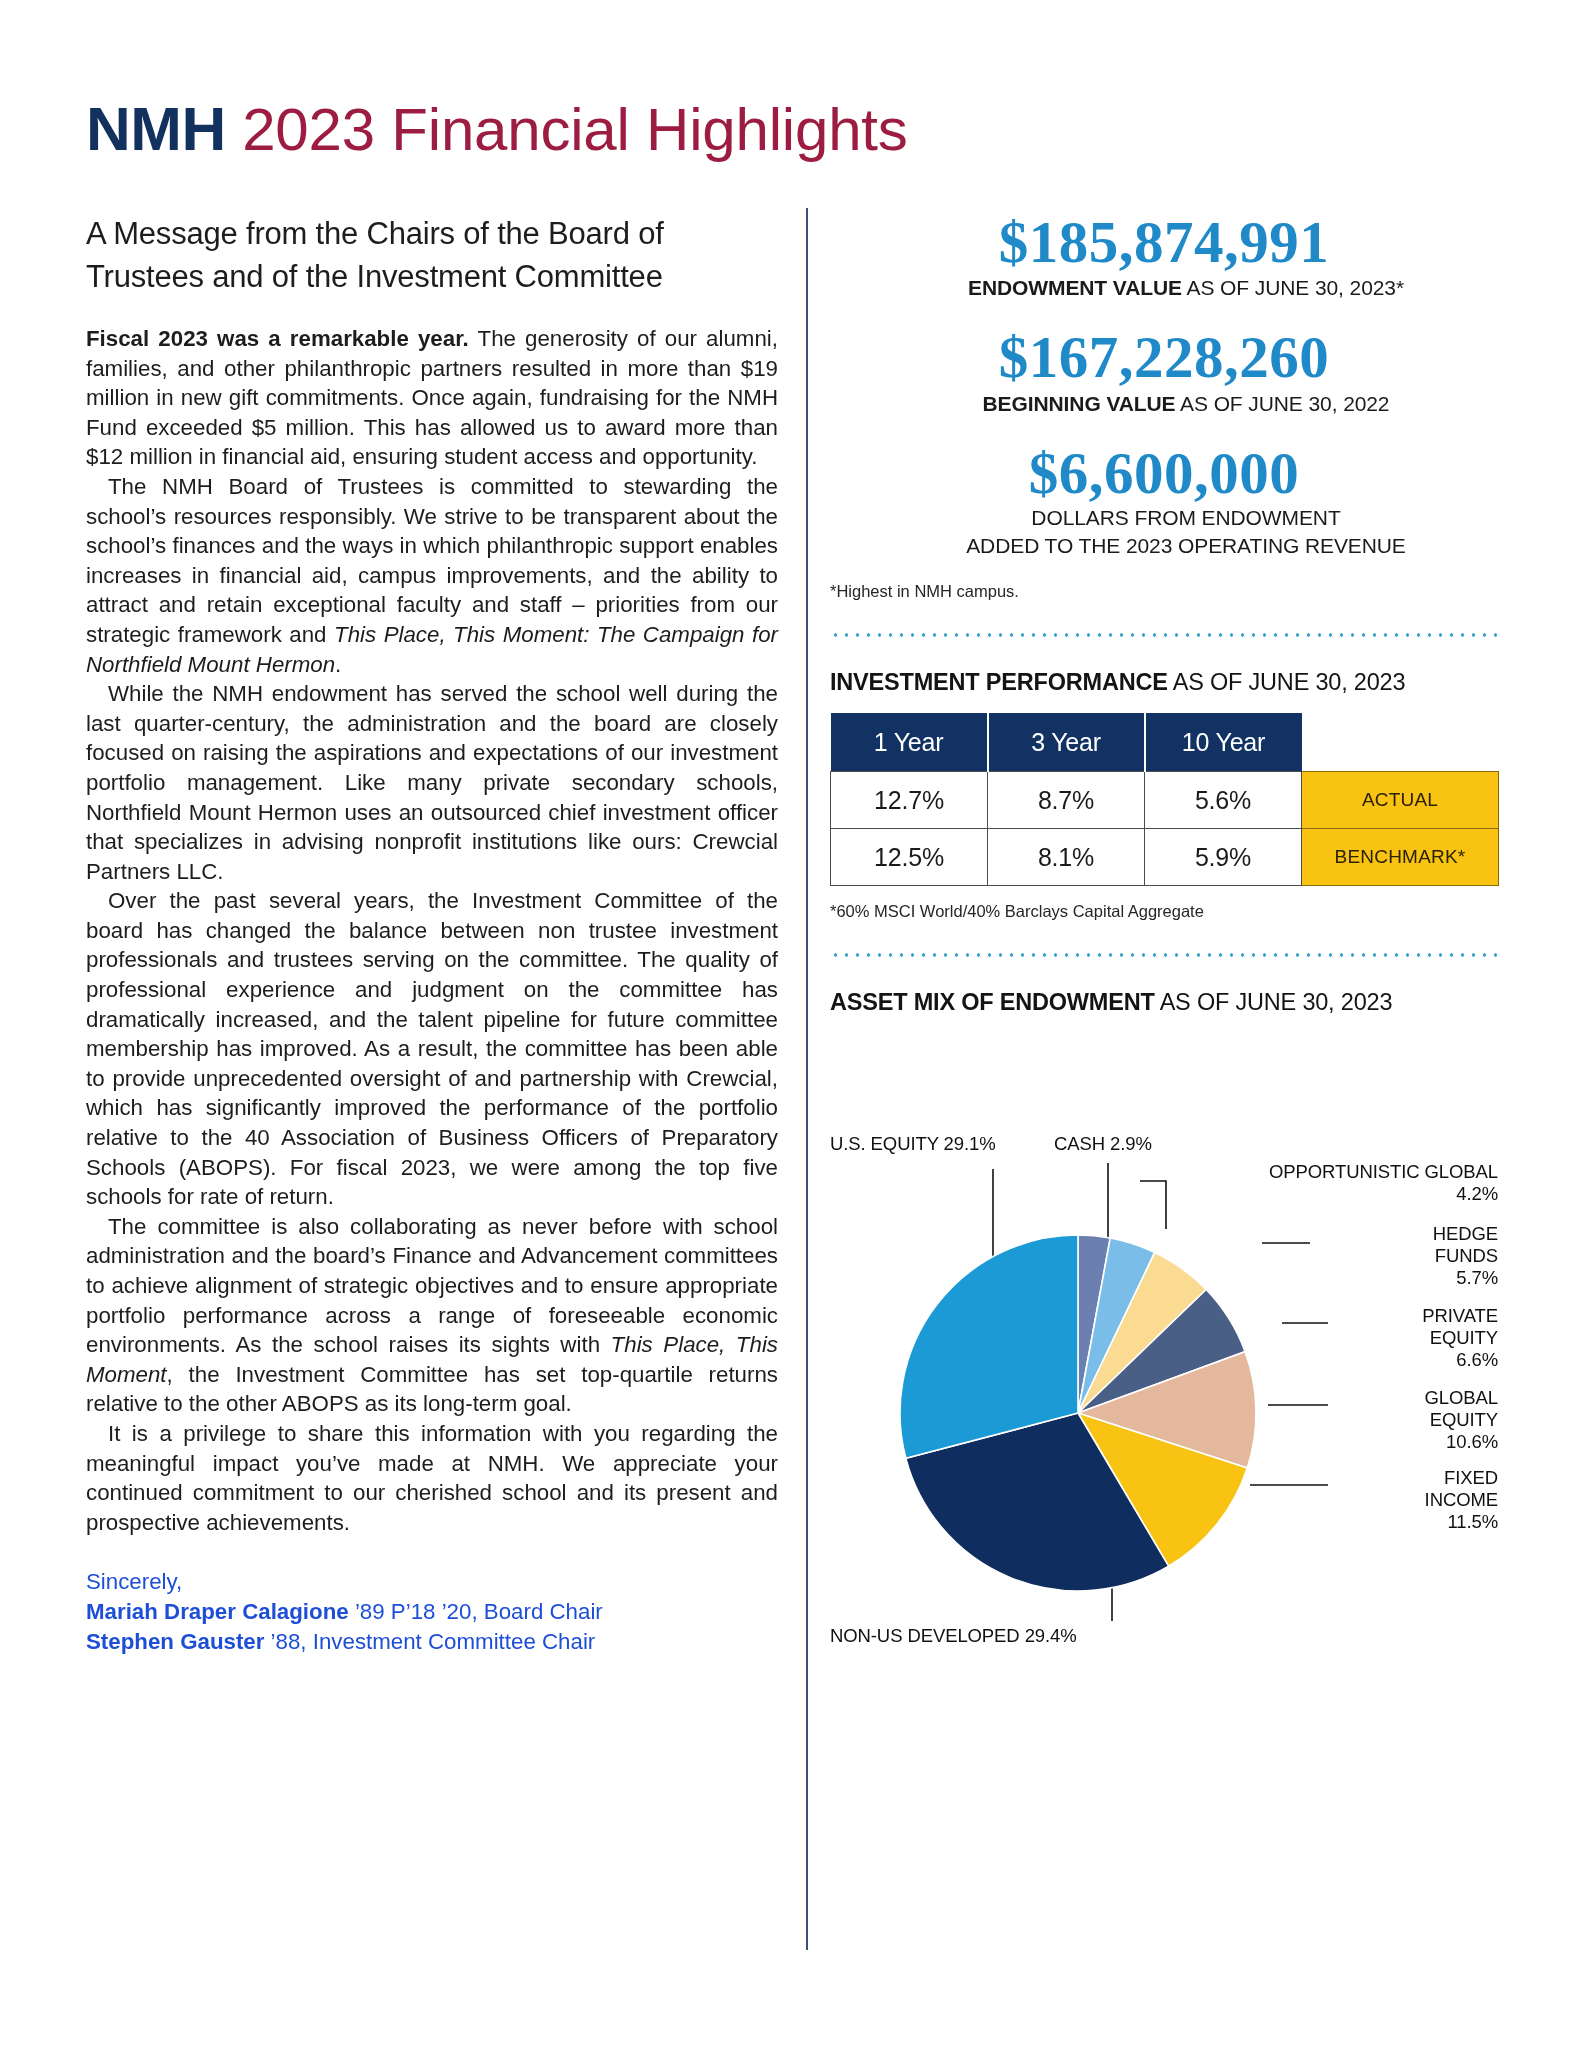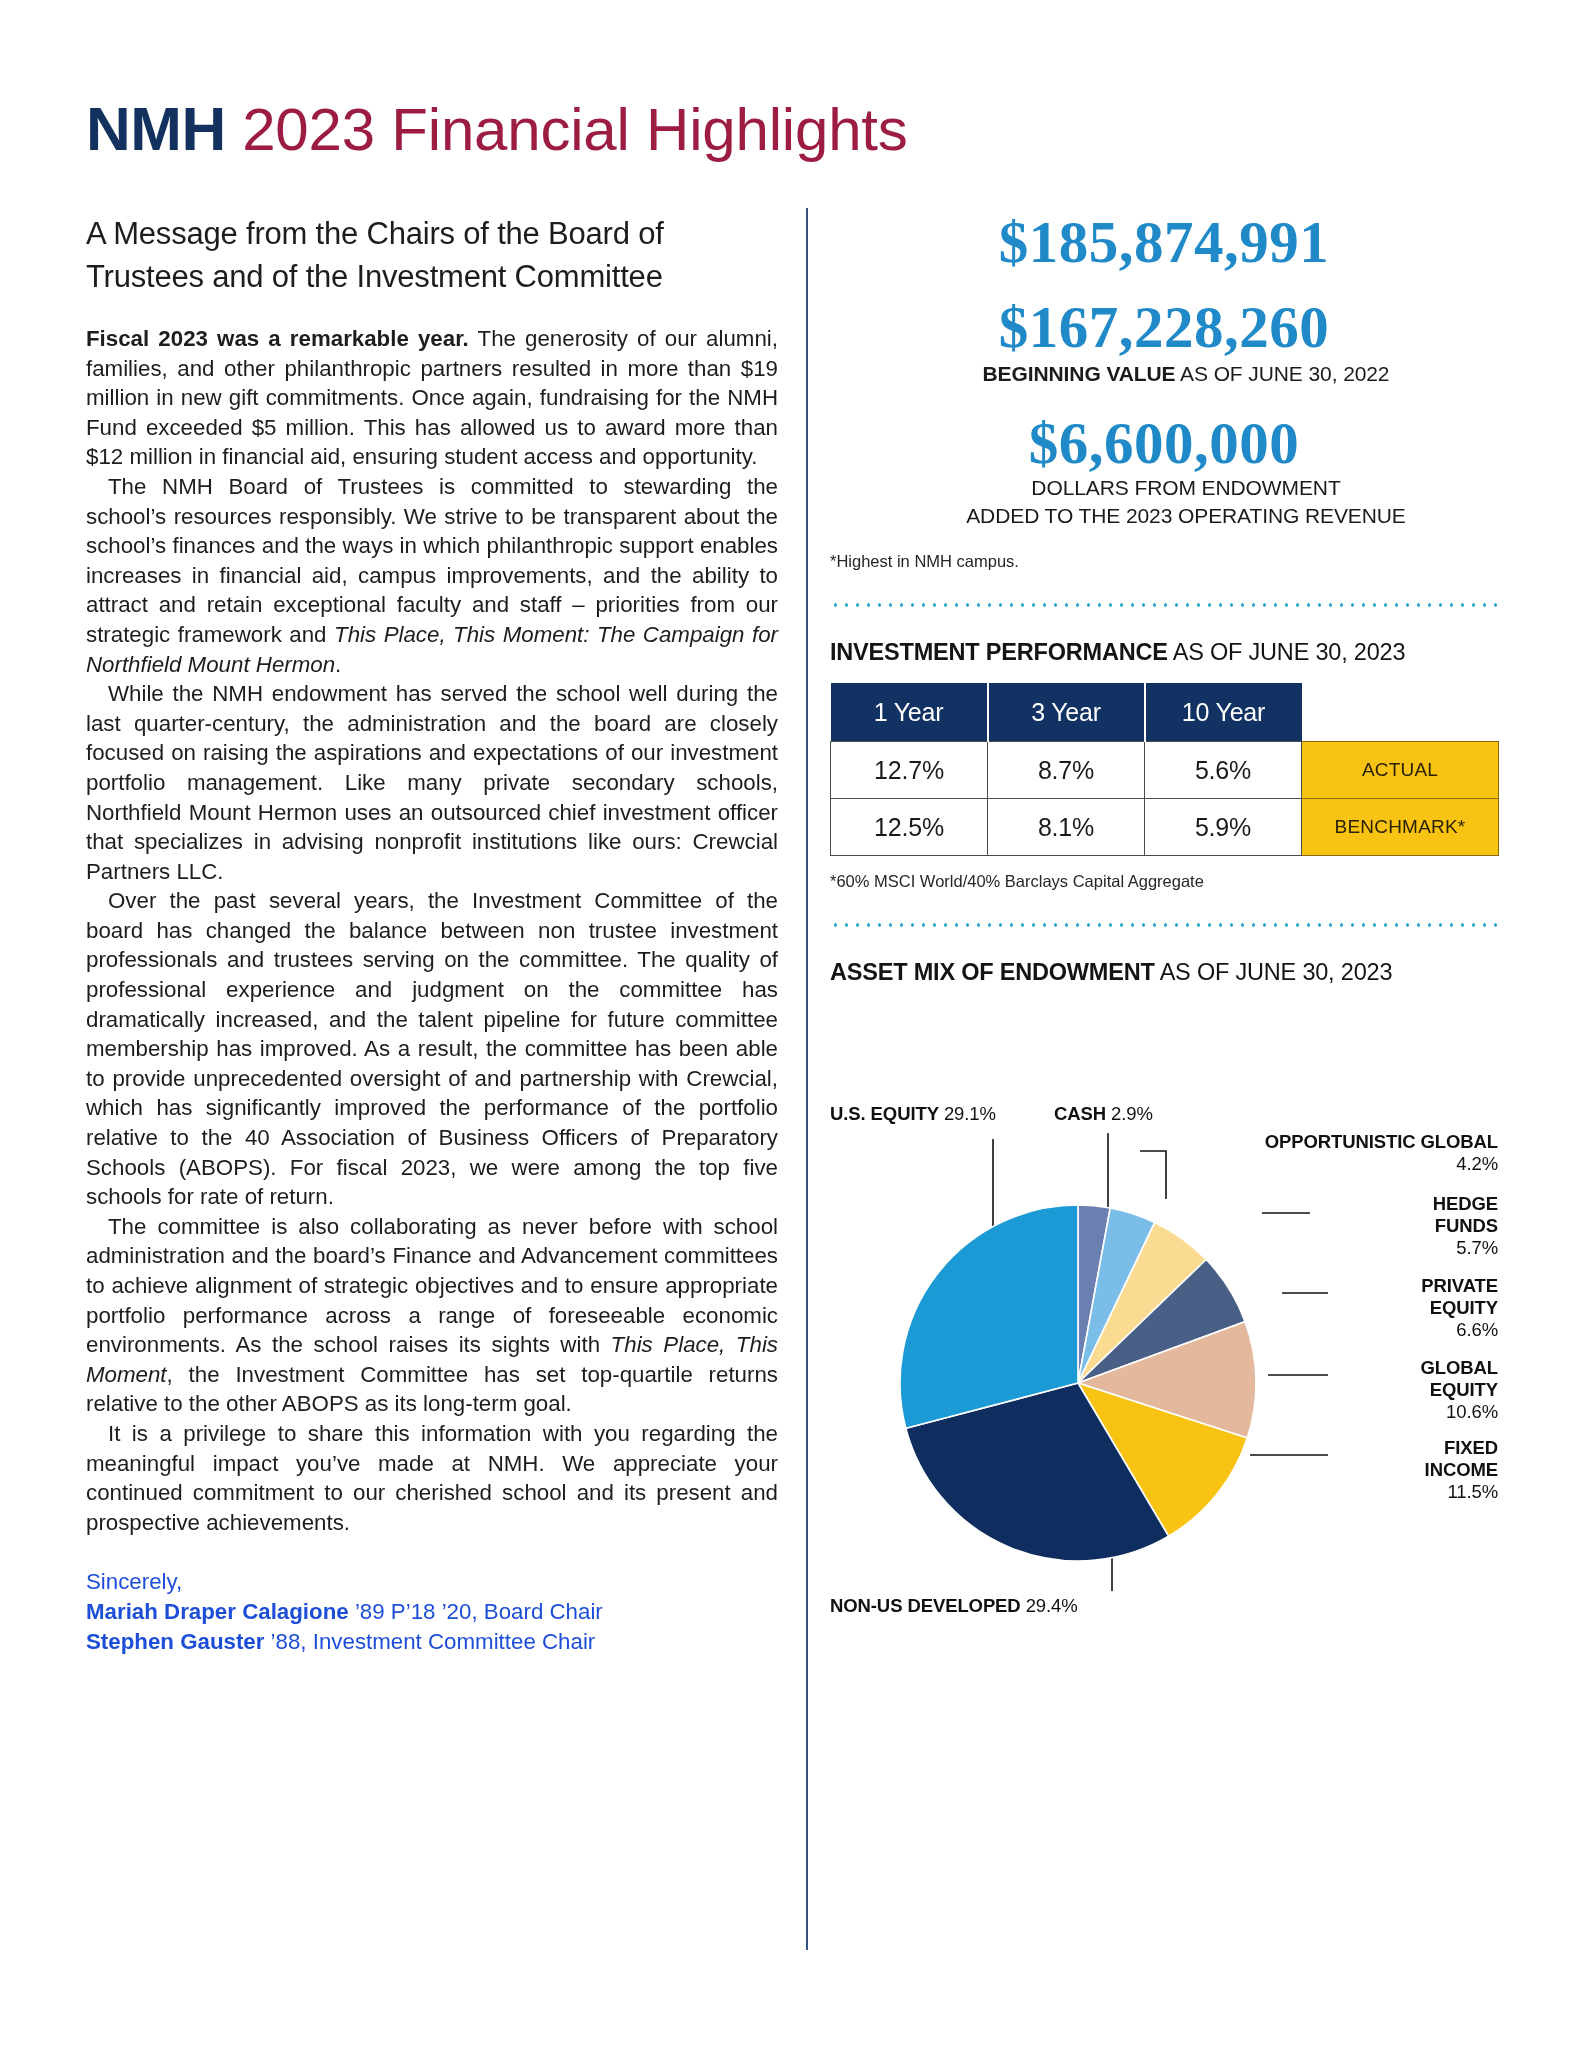--- a/index.html
+++ b/index.html
@@ -75,21 +75,21 @@
   .td-tag{
     height:56px;text-align:center;vertical-align:middle;font-size:19px;color:#2a2205;
     background:#f8c313;border:1.5px solid #8a6b09;letter-spacing:0.2px;
   }
   .tbl-note{font-size:16.5px;color:#262626;margin-top:16px;}
 
   
   .chart-wrap{position:relative;width:668px;height:630px;margin-top:10px;}
   .pie-svg{position:absolute;left:0;top:0;}
   .plabel{position:absolute;font-size:18.5px;line-height:22px;color:#111;letter-spacing:-0.1px;}
-  .plabel b{font-weight:bold;}
+  .plabel b{font-weight:normal;}
   .plabel.r{text-align:right;}
 </style>
 </head>
 <body>
 
 <div class="page">
 
   <div class="masthead">
     <span class="mh-nmh">NMH</span><span class="mh-rest"> 2023 Financial Highlights</span>
   </div>
@@ -113,20 +113,21 @@
       <div>Sincerely,</div>
       <div><span class="nm">Mariah Draper Calagione</span><span> ’89 P’18 ’20, Board Chair</span></div>
       <div><span class="nm">Stephen Gauster</span><span> ’88, Investment Committee Chair</span></div>
     </div>
   </div>
 
   <div class="col-right">
 
     <div class="stat">
       <div class="stat-num">$185,874,991</div>
+      <div class="stat-cap"><span class="hd">ENDOWMENT VALUE</span><span> AS OF JUNE 30, 2023*</span></div>
     </div>
 
     <div class="stat-gap"></div>
 
     <div class="stat">
       <div class="stat-num">$167,228,260</div>
       <div class="stat-cap"><span class="hd">BEGINNING VALUE</span><span> AS OF JUNE 30, 2022</span></div>
     </div>
 
     <div class="stat-gap"></div>

